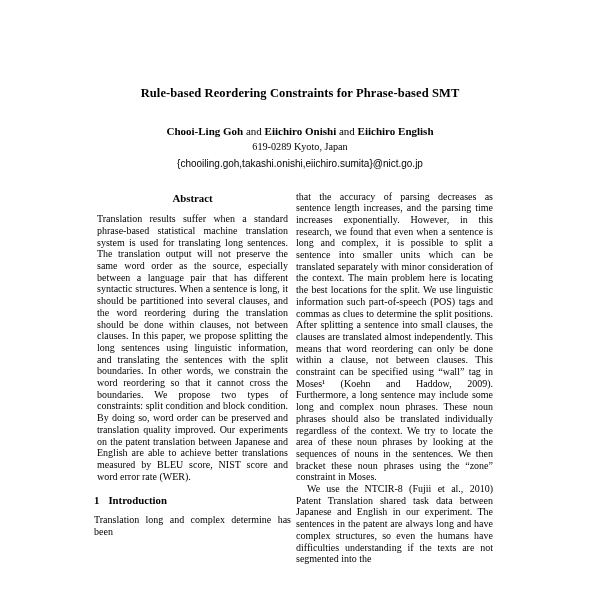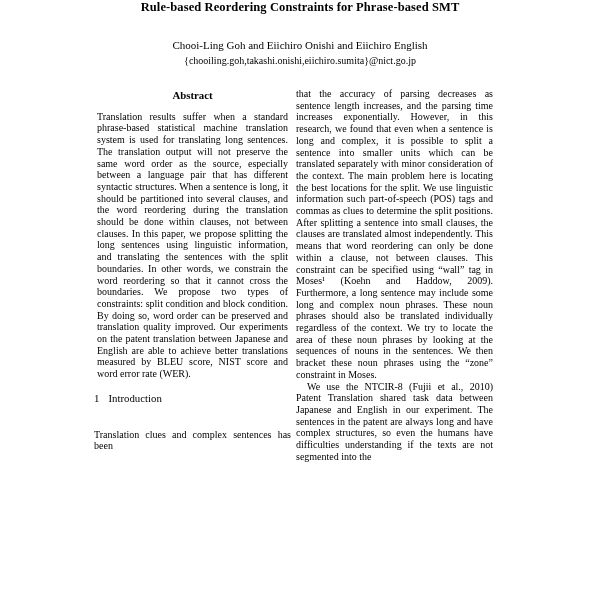--- a/index.html
+++ b/index.html
@@ -9,42 +9,43 @@
   }
   .page {
     position: relative;
     width: 600px;
     height: 600px;
     background: #ffffff;
     color: #000000;
     font-family: "Liberation Serif", serif;
     overflow: hidden;
     box-sizing: border-box;
+    padding-top: 86px;
   }
   .header {
     text-align: center;
   }
   .title {
     font-size: 12.5px;
     font-weight: bold;
     margin: 0 auto 24px auto;
     letter-spacing: 0.1px;
   }
   .authors-line {
     font-size: 11px;
     margin-bottom: 3px;
   }
-  .author-name { font-weight: normal; }
+  .author-name { font-weight: bold; }
   .author-sep  { font-weight: normal; text-align: center; }
   .affil-line {
     font-size: 10.2px;
     line-height: 13.5px;
   }
   .email-line {
-    font-family: Liberation Serif, serif;
+    font-family: Liberation Sans, sans-serif;
     font-size: 10px;
     margin-top: 4px;
     letter-spacing: 0px;
   }
   .columns {
     width: 412px;
     margin: 22px auto 0 auto;
     display: flex;
     gap: 5px;
   }
@@ -57,23 +58,23 @@
   .abstract-heading {
     text-align: center;
     font-weight: bold;
     font-size: 10.8px;
     margin: 2px 0 9px 0;
   }
   .abstract-body {
     padding: 0 3px;
   }
   .section-heading {
-    font-weight: normal;
+    font-weight: bold;
     font-size: 10.8px;
-    margin: 13px 0 24px 0;
+    margin: 13px 0 7px 0;
     text-align: left;
   }
   .section-number { margin-right: 9px; }
   .para { margin: 0; }
   .para + .para { text-indent: 11px; margin-top: 0; }
 </style>
 </head>
 <body>
 
 <div class="page">
@@ -82,35 +83,36 @@
     <div class="title">Rule-based Reordering Constraints for Phrase-based SMT</div>
 
     <div class="authors-line">
       <span class="author-name">Chooi-Ling Goh</span>
       <span class="author-sep">and</span>
       <span class="author-name">Eiichiro Onishi</span>
       <span class="author-sep">and</span>
       <span class="author-name">Eiichiro English</span>
     </div>
 
+    <div class="affil-line">619-0289 Kyoto, Japan</div>
 
     <div class="email-line">{chooiling.goh,takashi.onishi,eiichiro.sumita}@nict.go.jp</div>
   </div>
 
   <div class="columns">
 
     <div class="col">
       <div class="abstract-heading">Abstract</div>
       <p class="para abstract-body">Translation results suffer when a standard phrase-based statistical machine translation system is used for translating long sentences. The translation output will not preserve the same word order as the source, especially between a language pair that has different syntactic structures. When a sentence is long, it should be partitioned into several clauses, and the word reordering during the translation should be done within clauses, not between clauses. In this paper, we propose splitting the long sentences using linguistic information, and translating the sentences with the split boundaries. In other words, we constrain the word reordering so that it cannot cross the boundaries. We propose two types of constraints: split condition and block condition. By doing so, word order can be preserved and translation quality improved. Our experiments on the patent translation between Japanese and English are able to achieve better translations measured by BLEU score, NIST score and word error rate (WER).</p>
 
       <div class="section-heading">
         <span class="section-number">1</span><span>Introduction</span>
       </div>
 
-      <p class="para">Translation clues and complex sentences has been</p>
+      <p class="para">Translation long and complex determine has been</p>
     </div>
 
     <div class="col">
       <p class="para">that the accuracy of parsing decreases as sentence length increases, and the parsing time increases exponentially. However, in this research, we found that even when a sentence is long and complex, it is possible to split a sentence into smaller units which can be translated separately with minor consideration of the context. The main problem here is locating the best locations for the split. We use linguistic information such part-of-speech (POS) tags and commas as clues to determine the split positions. After splitting a sentence into small clauses, the clauses are translated almost independently. This means that word reordering can only be done within a clause, not between clauses. This constraint can be specified using “wall” tag in Moses¹ (Koehn and Haddow, 2009). Furthermore, a long sentence may include some long and complex noun phrases. These noun phrases should also be translated individually regardless of the context. We try to locate the area of these noun phrases by looking at the sequences of nouns in the sentences. We then bracket these noun phrases using the “zone” constraint in Moses.</p>
       <p class="para">We use the NTCIR-8 (Fujii et al., 2010) Patent Translation shared task data between Japanese and English in our experiment. The sentences in the patent are always long and have complex structures, so even the humans have difficulties understanding if the texts are not segmented into the</p>
     </div>
 
   </div>
 
 </div>

